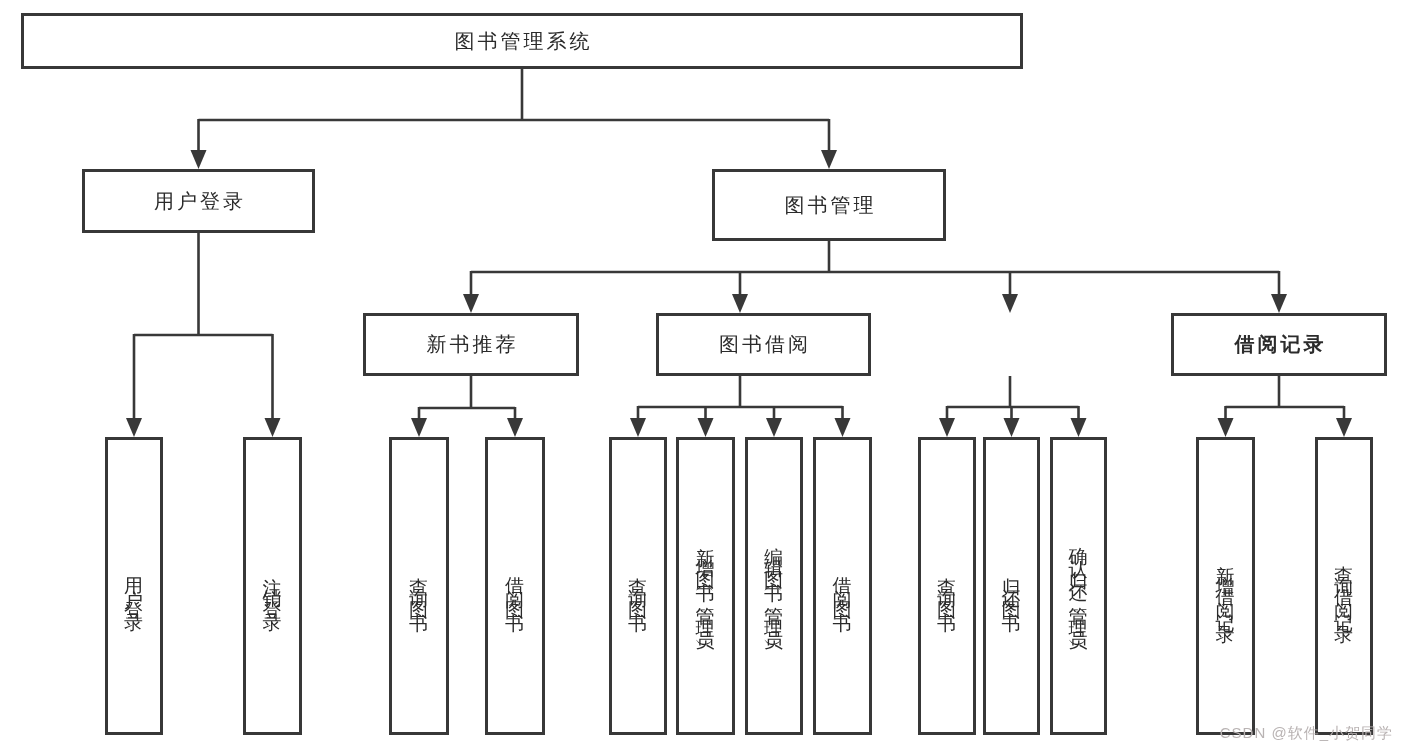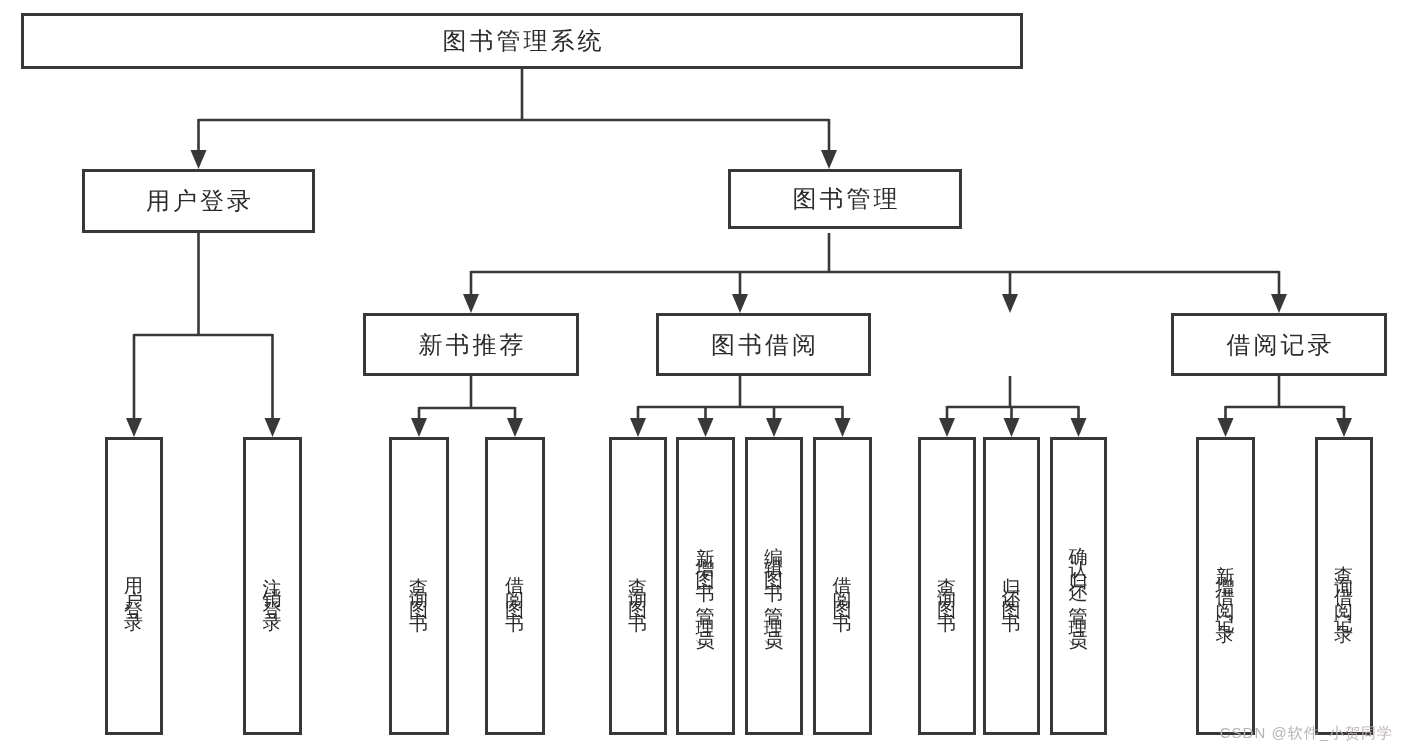--- a/index.html
+++ b/index.html
@@ -34,21 +34,21 @@
   .node {
     position: absolute;
     border: 3px solid var(--line);
     background: #ffffff;
     display: flex;
     align-items: center;
     justify-content: center;
     color: var(--text);
   }
   .hnode {
-    font-size: 24px;
+    font-size: 20px;
     letter-spacing: 3px;
     text-indent: 3px;
     white-space: nowrap;
     text-align: center;
   }
   .vnode span {
     writing-mode: vertical-rl;
     text-orientation: mixed;
     font-size: 19px;
     letter-spacing: 12px;
@@ -107,31 +107,31 @@
     <path class="ahead" d="M1336,418 H1352 L1344,437 Z"></path>
   </svg>
 
   <div class="node hnode" style="left:21px; top:13px; width:1002px; height:56px;">
     <span>图书管理系统</span>
   </div>
 
   <div class="node hnode" style="left:82px; top:169px; width:233px; height:64px;">
     <span>用户登录</span>
   </div>
-  <div class="node hnode" style="left:712px; top:169px; width:234px; height:60px;margin-left:16px;">
+  <div class="node hnode" style="left:712px; top:169px; width:234px; height:72px;">
     <span>图书管理</span>
   </div>
 
   <div class="node hnode" style="left:363px; top:313px; width:216px; height:63px;">
     <span>新书推荐</span>
   </div>
   <div class="node hnode" style="left:633px; top:313px; width:215px; height:63px;margin-left:23px;">
     <span>图书借阅</span>
   </div>
-  <div class="node hnode" style="left:1171px; top:313px; width:216px; height:63px;">
+  <div class="node hnode" style="left:1171px; top:313px; width:216px; height:63px;font-weight:bold;">
     <span>借阅记录</span>
   </div>
 
   <div class="node vnode" style="left:105px; top:437px; width:58px; height:298px;">
     <span>用户登录</span>
   </div>
   <div class="node vnode" style="left:243px; top:437px; width:59px; height:298px;">
     <span>注销登录</span>
   </div>
 

